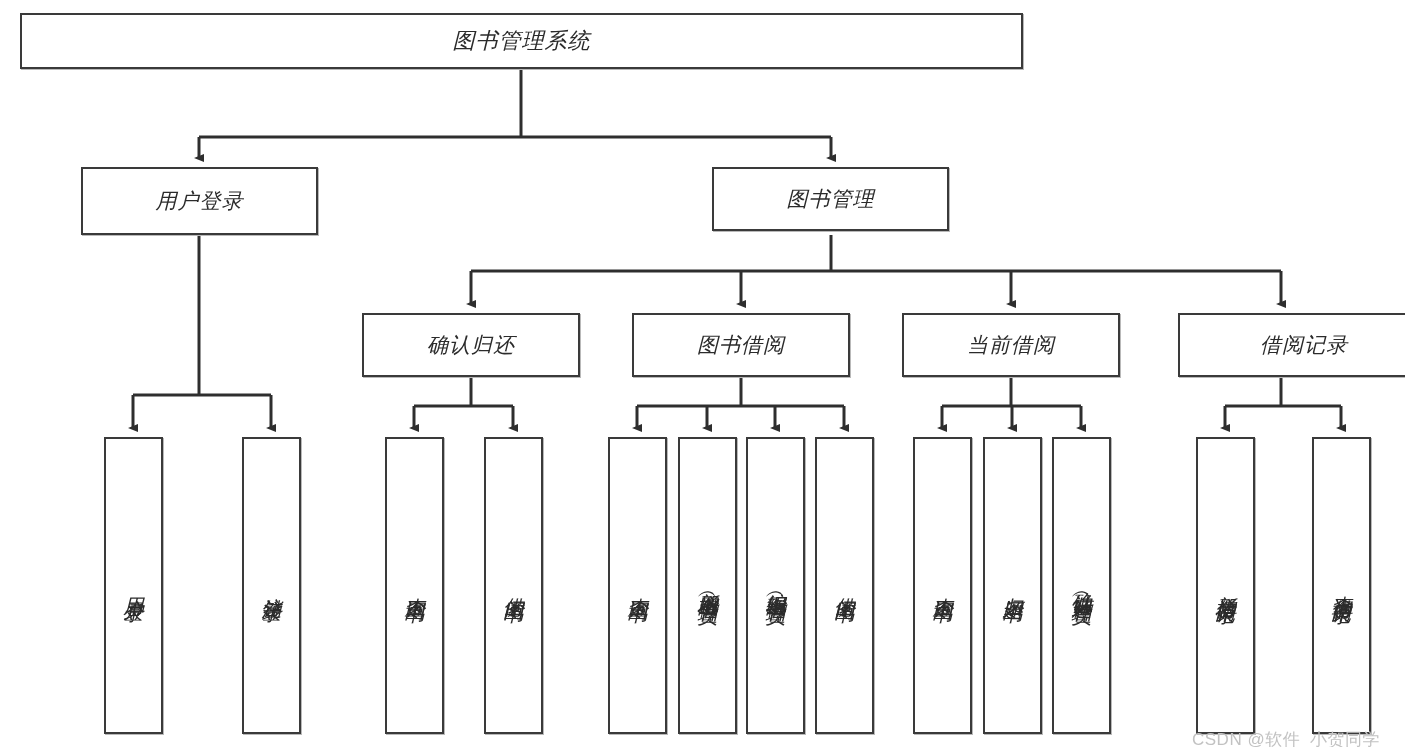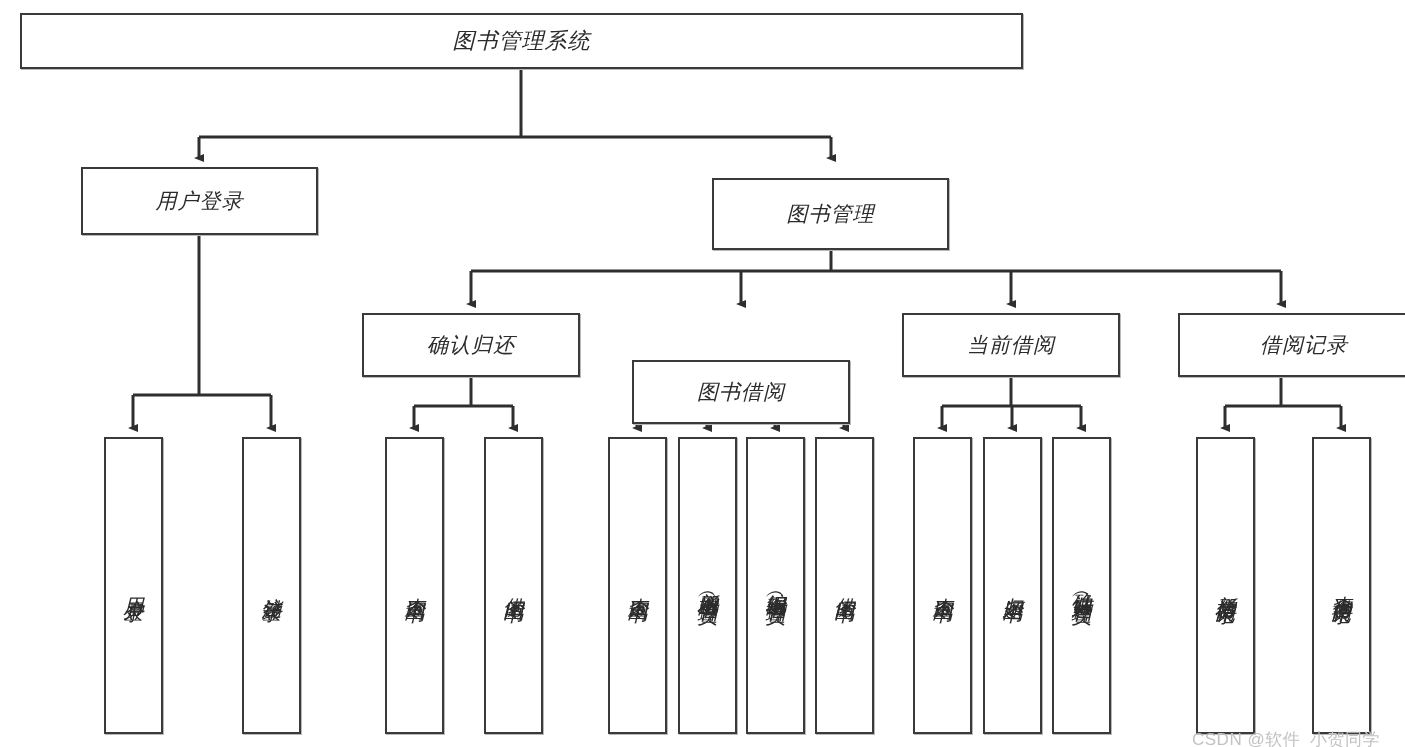--- a/index.html
+++ b/index.html
@@ -94,24 +94,24 @@
       <path d="M1281,377 L1281,406"></path>
       <path d="M1225,406 L1341,406"></path>
       <path d="M1225,406 L1225,428" marker-end="url(#arrow)"></path>
       <path d="M1341,406 L1341,428" marker-end="url(#arrow)"></path>
     </g>
   </svg>
 
   <div class="node horiz root" style="left: 20px; top: 13px; width: 1003px; height: 56px;">图书管理系统</div>
 
   <div class="node horiz" style="left: 81px; top: 167px; width: 237px; height: 68px;">用户登录</div>
-  <div class="node horiz" style="left: 712px; top: 178px; width: 237px; height: 72px; text-align: right;">图书管理</div>
+  <div class="node horiz" style="left: 712px; top: 167px; width: 237px; height: 64px; text-align: right;">图书管理</div>
 
   <div class="node horiz" style="left: 362px; top: 313px; width: 218px; height: 64px;">确认归还</div>
-  <div class="node horiz" style="left: 632px; top: 313px; width: 218px; height: 64px; margin-top: 47px;">图书借阅</div>
+  <div class="node horiz" style="left: 632px; top: 313px; width: 218px; height: 64px;">图书借阅</div>
   <div class="node horiz" style="left: 902px; top: 313px; width: 218px; height: 64px;">当前借阅</div>
   <div class="node horiz" style="left: 1178px; top: 313px; width: 252px; height: 64px;">借阅记录</div>
 
   <div class="node vert" style="left: 104px; top: 437px; width: 59px; height: 297px;">用户登录</div>
   <div class="node vert" style="left: 242px; top: 437px; width: 59px; height: 297px;">注销登录</div>
   <div class="node vert" style="left: 385px; top: 437px; width: 59px; height: 297px;">查询图书</div>
   <div class="node vert" style="left: 484px; top: 437px; width: 59px; height: 297px;">借阅图书</div>
   <div class="node vert" style="left: 608px; top: 437px; width: 59px; height: 297px;">查询图书</div>
   <div class="node vert" style="left: 678px; top: 437px; width: 59px; height: 297px;">新增图书（管理员）</div>
   <div class="node vert" style="left: 746px; top: 437px; width: 59px; height: 297px;">编辑图书（管理员）</div>

